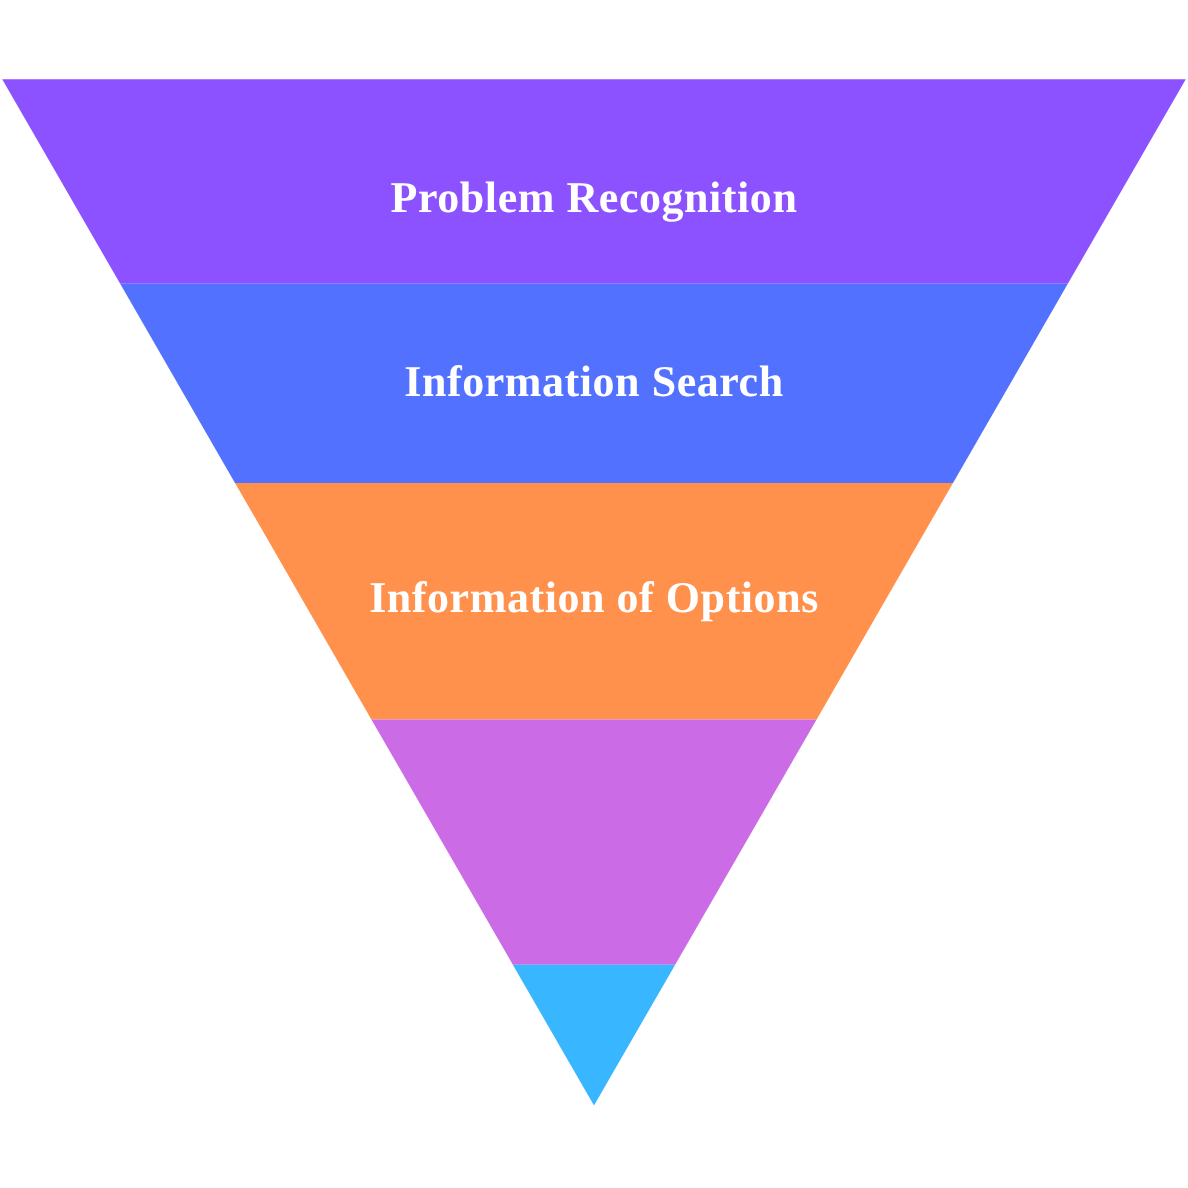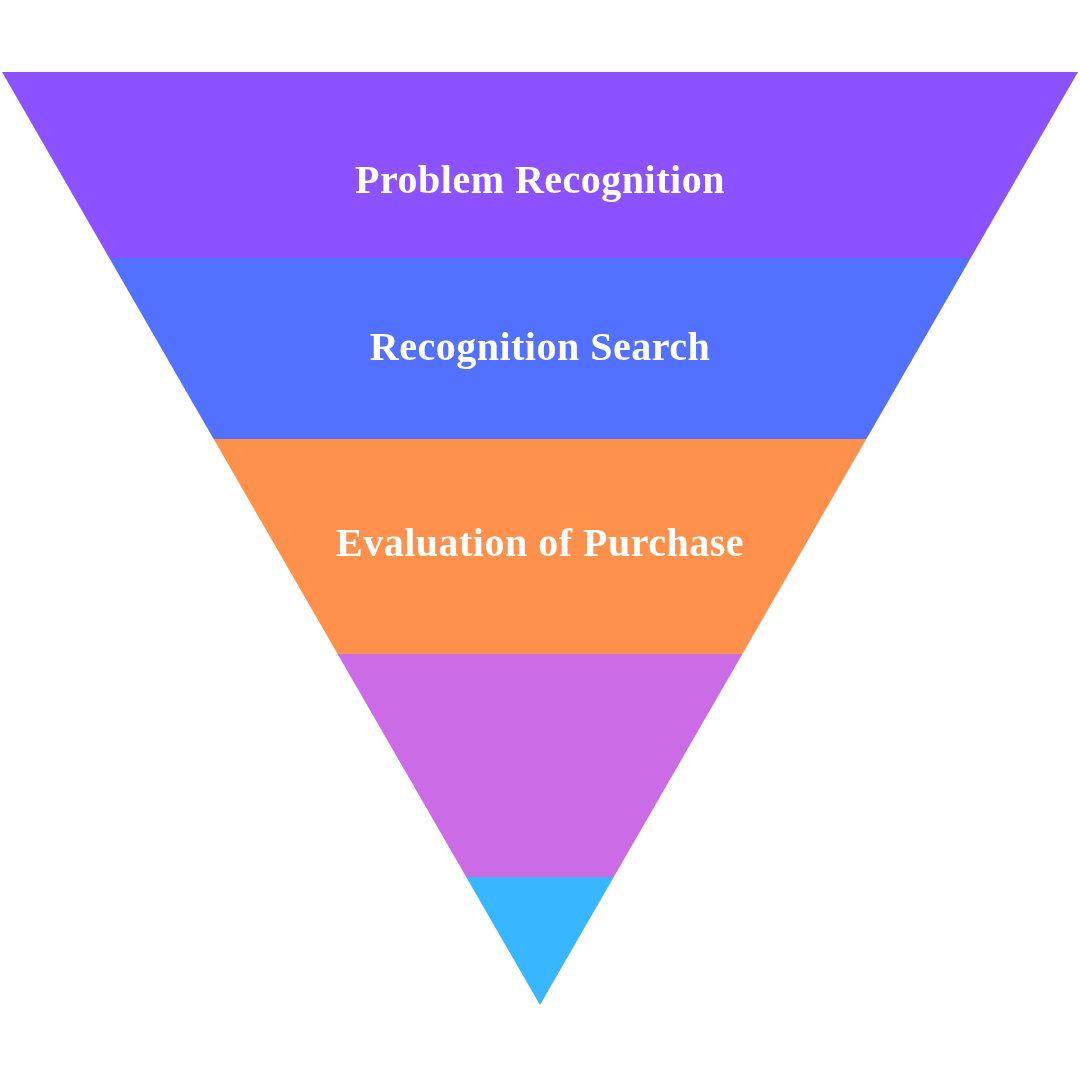--- a/index.html
+++ b/index.html
@@ -47,17 +47,17 @@
   <svg id="funnel-svg" viewBox="0 0 1080 1080" xmlns="http://www.w3.org/2000/svg">
       <polygon points="2,72 1078,72 970.7459807073955,258 109.2540192926045,258" fill="#8C52FF"></polygon>
       <polygon points="109.2540192926045,258 970.7459807073955,258 866.3751339764201,439 213.62486602357984,439" fill="#5271FF"></polygon>
       <polygon points="213.62486602357984,439 866.3751339764201,439 742.3987138263666,654 337.6012861736334,654" fill="#FF914D"></polygon>
       <polygon points="337.6012861736334,654 742.3987138263666,654 613.8092175777064,877 466.19078242229364,877" fill="#CB6CE6"></polygon>
       <polygon points="466.19078242229364,877 613.8092175777064,877 540,1005 540,1005" fill="#38B6FF"></polygon>
     </svg>
 
   <div class="stage-label label-0">Problem Recognition</div>
 
-  <div class="stage-label label-1">Recognition Search</div>
+  <div class="stage-label label-1">Information Search</div>
 
-  <div class="stage-label label-2">Evaluation of Purchase</div>
+  <div class="stage-label label-2">Information of Options</div>
 
 </div>
 
 </body></html>

